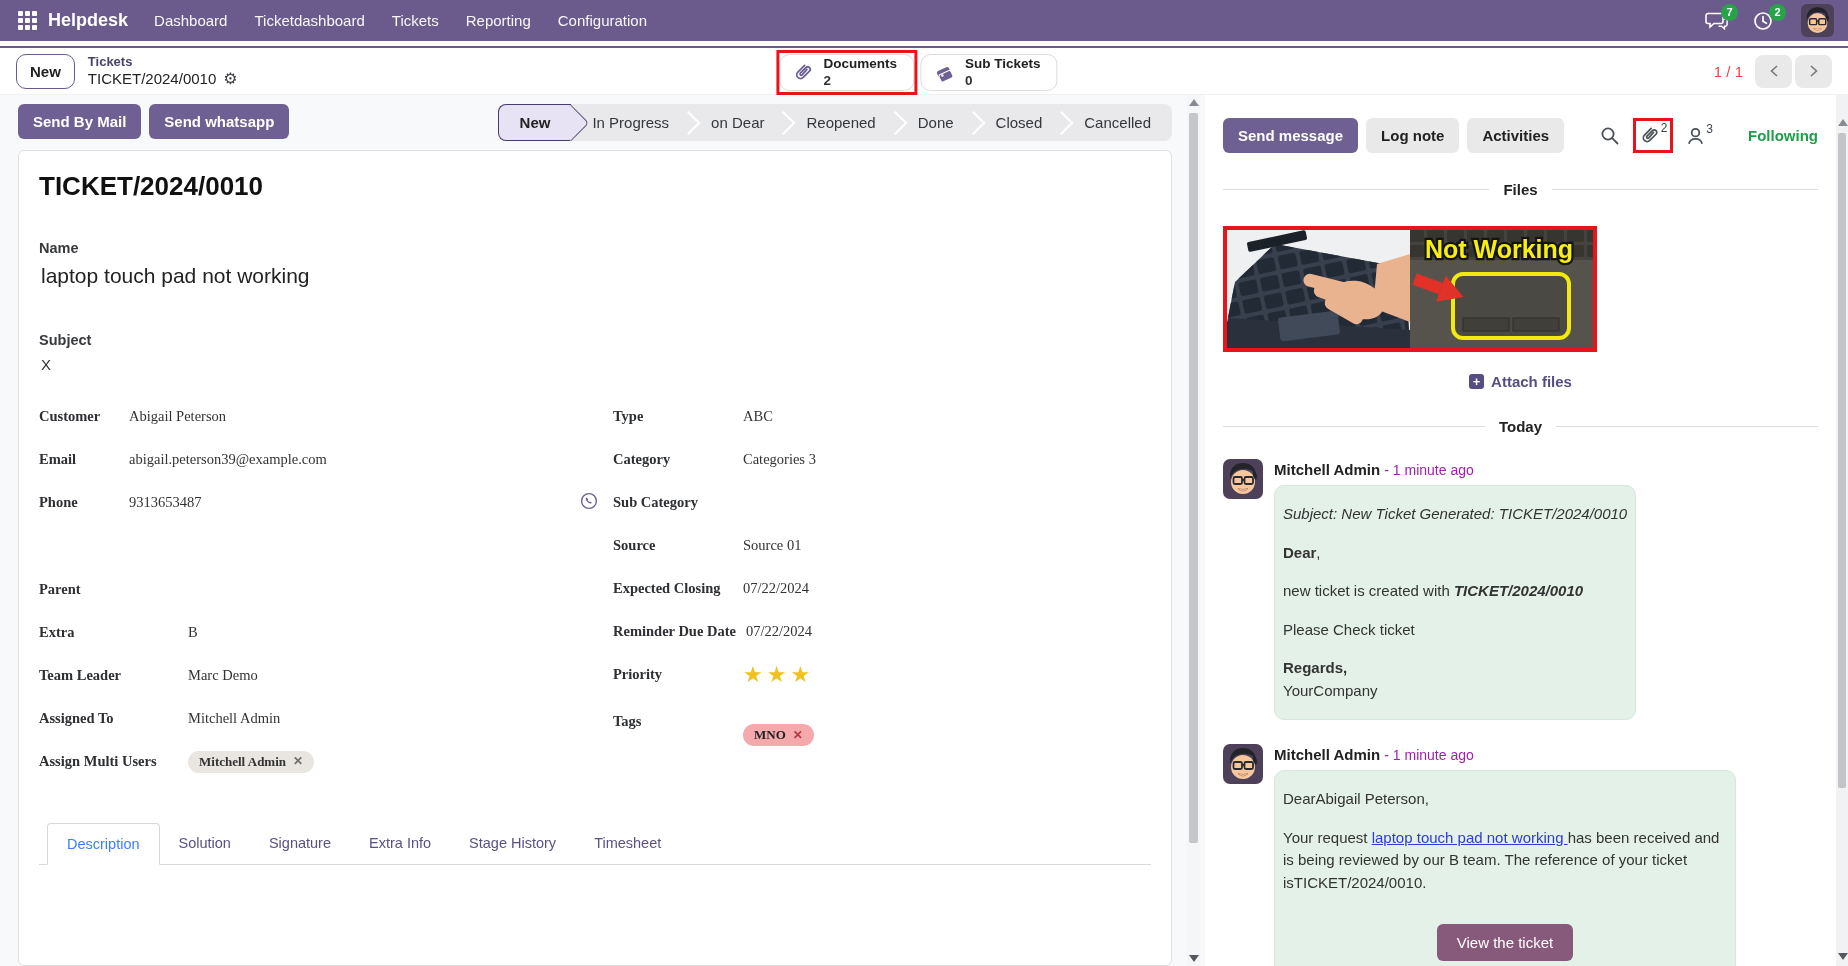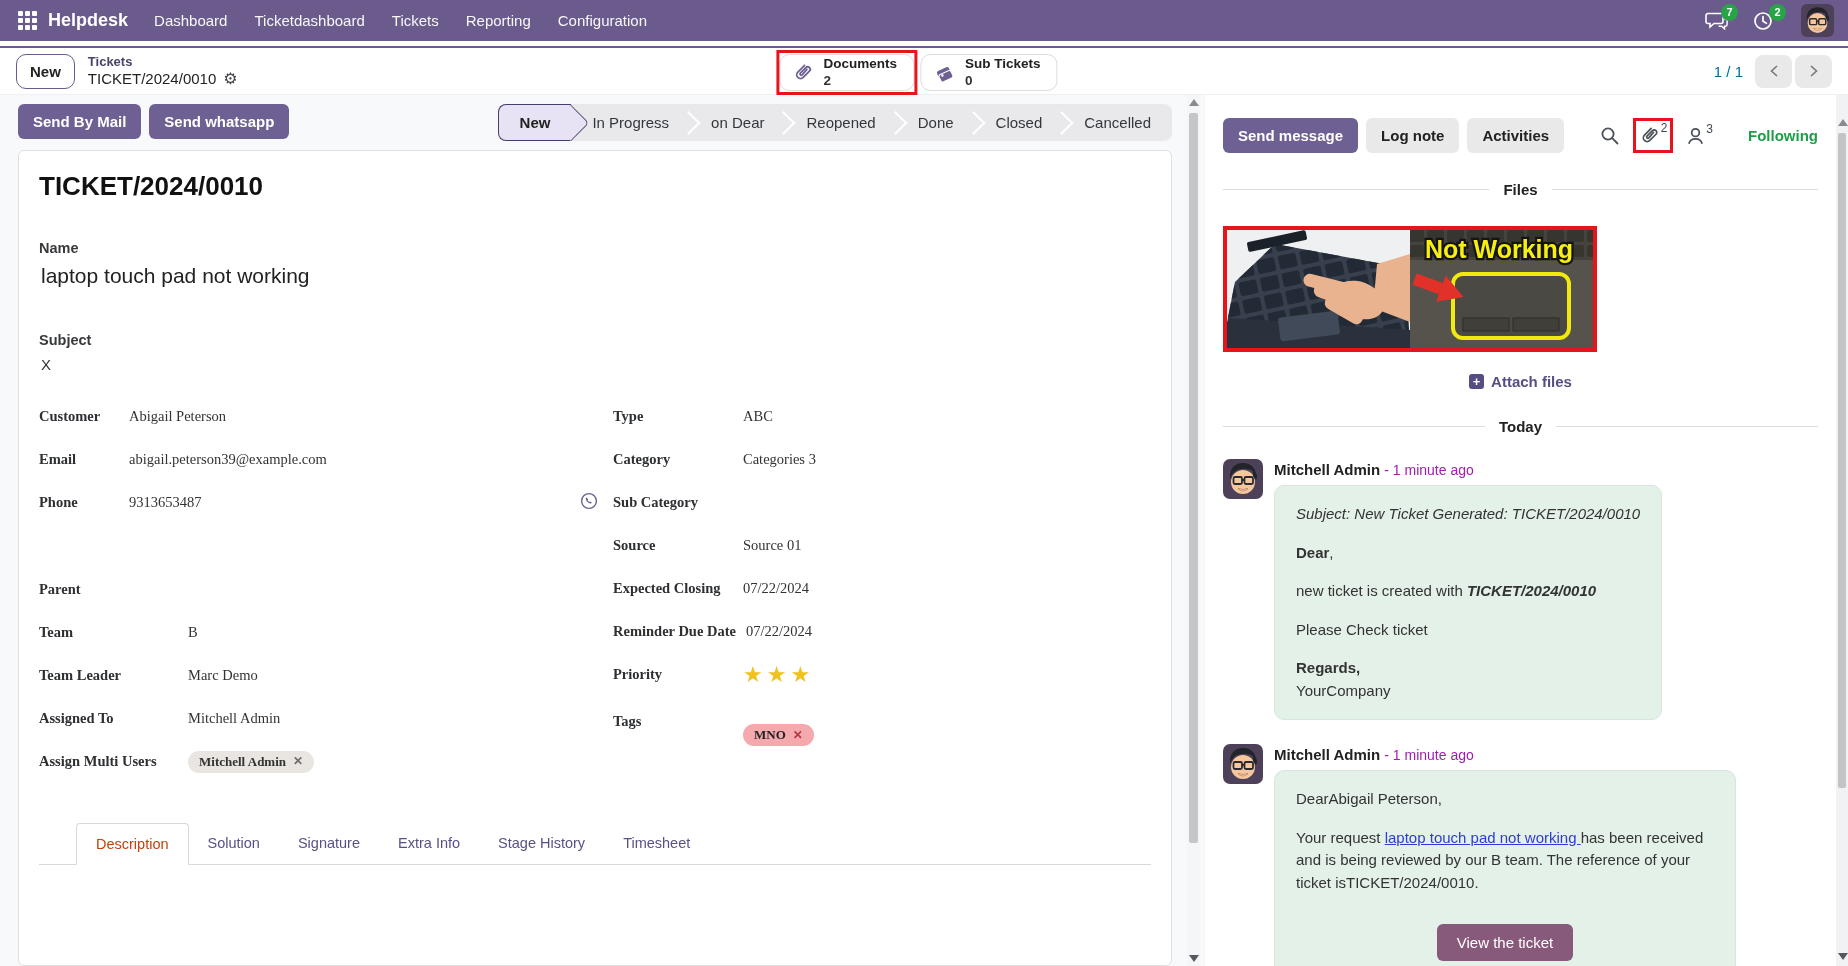--- a/index.html
+++ b/index.html
@@ -26,21 +26,21 @@
   .btn-new { border:1px solid #6a5b8c; background:#fff; color:#222; font-weight:bold; font-size:15px; padding:8px 13px; border-radius:10px; cursor:pointer; }
   .crumbs { margin-left:13px; line-height:1.2; }
   .crumb-parent { font-size:13px; color:#4a4469; font-weight:bold; cursor:pointer; }
   .crumb-current { font-size:15px; color:#232323; display:flex; align-items:center; gap:7px; }
   .gear { font-size:16px; color:#44444b; cursor:pointer; line-height:1; }
   .stat-group { position:absolute; left:50%; transform:translateX(-52%); top:6px; display:flex; gap:6px; }
   .stat-btn { position:relative; display:flex; align-items:center; gap:10px; background:#fff; border:1px solid #dcdcdc; border-radius:10px; padding:4px 16px 4px 12px; height:37px; cursor:pointer; }
   .stat-txt { display:flex; flex-direction:column; line-height:1.2; font-size:13.5px; color:#222; text-align:left;font-weight:bold; }
   .stat-val { color:#333; }
   .anno-outline { position:absolute; inset:-5px -4px; border:3px solid #e8141b; pointer-events:none; }
-  .pager { margin-left:auto; display:flex; align-items:center; gap:12px; font-size:15px; color:#0369a1; }
+  .pager { margin-left:auto; display:flex; align-items:center; gap:12px; font-size:15px; color:#ef4444; }
   .pager-btns { display:flex; gap:3px; }
   .pager-btn { width:37px; height:33px; background:#e9e9ea; border-radius:8px; display:flex; align-items:center; justify-content:center; cursor:pointer; }
 
   
   .content { display:flex; height:871px; }
   .form-region { width:1205px; position:relative; background:#f8f9fa; overflow:hidden; display:flex; flex-direction:column; }
   .action-row { display:flex; justify-content:space-between; align-items:flex-start; padding:9px 33px 9px 18px; }
   .left-actions { display:flex; gap:8px; }
   .btn-primary { background:#6e6093; border:none; color:#fff; font-size:15px; font-weight:bold; padding:9px 15px; border-radius:6px; cursor:pointer; }
   .stages { display:flex; align-items:stretch; background:#e9e9ec; border-radius:8px; height:37px; font-size:15px; color:#33373c; }
@@ -70,21 +70,21 @@
   .row-end { margin-left:auto; margin-right:14px; }
   .stars { font-size:22px; color:#f0c21d; letter-spacing:4px; cursor:pointer; line-height:1; }
   .pill { display:inline-flex; align-items:center; gap:7px; border-radius:12px; padding:3px 11px; font-size:13px; font-weight:bold; }
   .pill-tag { background:#f6a9ad; color:#222;margin-top:28px; }
   .pill-tag .x { color:#b23a42; font-size:12px; cursor:pointer; }
   .pill-user { background:#e9e5e1; color:#333; }
   .pill-user .x { color:#6d6d6d; font-size:12px; cursor:pointer; }
 
   .tabs { display:flex; border-bottom:1px solid #d8d8d8; margin-top:40px; padding-left:8px; }
   .tab { padding:12px 19px; font-size:14.5px; color:#5b5086; cursor:pointer; }
-  .tab.active { background:#fff; border:1px solid #d8d8d8; border-bottom:1px solid #fff; margin-bottom:-1px; border-radius:4px 4px 0 0; color:#c2410c;margin-left:29px; }
+  .tab.active { background:#fff; border:1px solid #d8d8d8; border-bottom:1px solid #fff; margin-bottom:-1px; border-radius:4px 4px 0 0; color:#3b82f6; }
   .tab-content { height:140px; }
 
   
   .vscroll { position:absolute; width:13px; background:#f5f6f8; }
   .vscroll .thumb { position:absolute; left:2px; width:9px; background:#c4c6ca; border-radius:2px; cursor:grab; }
   .tri-up { position:absolute; left:2px; width:0; height:0; border-left:5px solid transparent; border-right:5px solid transparent; border-bottom:7px solid #888c92; cursor:pointer; }
   .tri-down { position:absolute; left:2px; width:0; height:0; border-left:5px solid transparent; border-right:5px solid transparent; border-top:7px solid #55585e; cursor:pointer; }
   .main-scroll { left:1187px; top:0; bottom:0; }
   .main-scroll .thumb { top:18px; height:730px; }
 
@@ -105,21 +105,21 @@
   .attachment { margin-top:28px; width:374px; height:126px; border:4px solid #e8141b; cursor:pointer; }
   .attach-row { display:flex; justify-content:center; align-items:center; gap:7px; margin-top:21px; color:#574d85; font-weight:bold; font-size:15px; cursor:pointer; }
   .plus-box { width:15px; height:15px; background:#574d85; color:#fff; border-radius:3px; font-size:13px; font-weight:bold; display:flex; align-items:center; justify-content:center; line-height:1; }
 
   .message { display:flex; margin-top:24px; }
   .avatar { width:40px; height:40px; border-radius:7px; overflow:hidden; flex:0 0 40px; }
   .msg-col { margin-left:11px; flex:1; }
   .msg-head { font-size:15px; margin-top:2px; }
   .msg-author { font-weight:bold; color:#222; }
   .msg-time { color:#a21caf; font-size:14px; }
-  .bubble { background:#e3f1e8; border:1px solid #d5e8dc; border-radius:10px; margin-top:7px; padding:17px 21px; font-size:15px; color:#333; width:fit-content; max-width:540px; line-height:1.5; }
+  .bubble { background:#e3f1e8; border:1px solid #d5e8dc; border-radius:10px; margin-top:7px; padding:17px 8px; font-size:15px; color:#333; width:fit-content; max-width:540px; line-height:1.5; }
   .bubble p { margin:0 0 16px 0; }
   .bubble p:last-child { margin-bottom:0; }
   .italic { font-style:italic; }
   .b { font-weight:bold; }
   .bi { font-weight:bold; font-style:italic; }
   .maillink { color:#2f3bd7; text-decoration:underline; cursor:pointer; }
   .btn-view-wrap { text-align:center; margin:30px 0 24px 0; }
   .btn-view { background:#875a7b; border:none; color:#fff; font-size:15px; padding:10px 20px; border-radius:6px; cursor:pointer; }
   .chat-scroll { right:0; top:0; bottom:0; width:12px; background:#f1f2f4; position:absolute; }
   .chat-scroll .thumb { position:absolute; left:2px; width:8px; background:#c2c4c8; top:38px; height:655px; border-radius:2px; cursor:grab; }
@@ -303,21 +303,21 @@
                   <path d="M7.2,6.6 c-0.8,0.8 -0.6,2.4 0.8,4 c1.4,1.6 3.2,2.4 4.2,1.8 l0.6,-0.9 l-1.7,-1 l-0.7,0.6 c-0.5,-0.2 -1.5,-1.1 -1.8,-1.8 l0.6,-0.7 l-1.1,-1.7 Z" fill="#6e6093"></path>
                 </svg>
             </span>
           </div>
           <div class="gap-row"></div>
           <div class="frow g2">
               <span class="flabel">Parent</span>
               <span class="fvalue"></span>
             </div>
           <div class="frow g2">
-              <span class="flabel">Team</span>
+              <span class="flabel">Extra</span>
               <span class="fvalue">B</span>
             </div>
           <div class="frow g2">
               <span class="flabel">Team Leader</span>
               <span class="fvalue">Marc Demo</span>
             </div>
           <div class="frow g2">
               <span class="flabel">Assigned To</span>
               <span class="fvalue">Mitchell Admin</span>
             </div>

